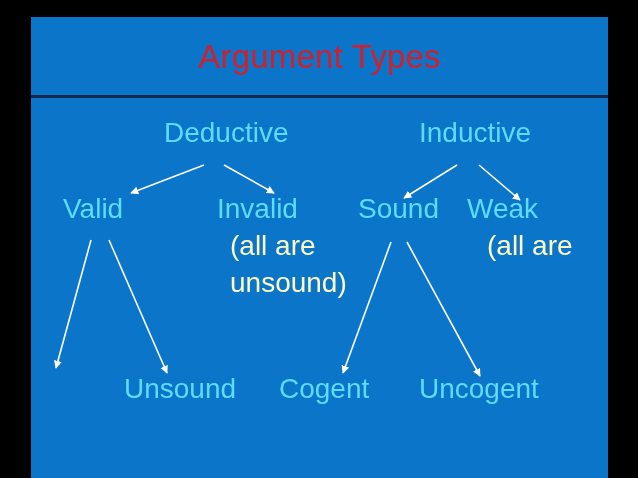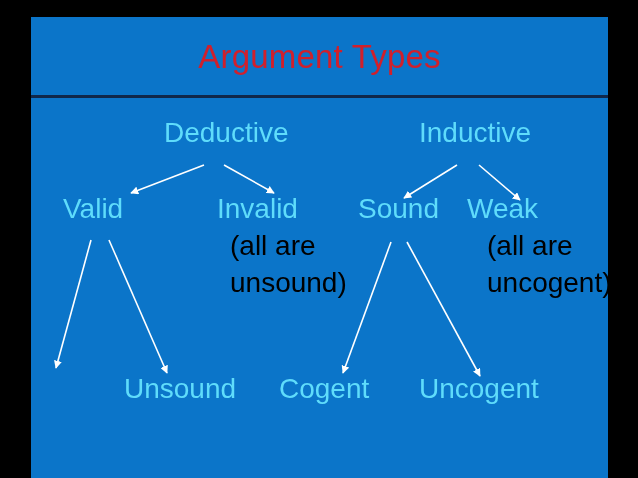--- a/index.html
+++ b/index.html
@@ -57,21 +57,21 @@
     width: 577px;
     height: 380px;
   }
   .node {
     position: absolute;
     white-space: nowrap;
     line-height: 1.08;
     font-size: 28px;
   }
   .node.cyan  { color: #5fdcfb; }
-  .node.white { color: #000000; }
+  .node.white { color: #fef9c3; }
   #arrows {
     position: absolute;
     left: 0;
     top: 0;
     width: 577px;
     height: 380px;
     pointer-events: none;
   }
 </style>
 </head>
@@ -112,21 +112,20 @@
 
       <div class="node cyan" style="left:32px; top:96px;">Valid</div>
       <div class="node cyan" style="left:186px; top:96px;">Invalid</div>
       <div class="node cyan" style="left:327px; top:96px;">Sound</div>
       <div class="node cyan" style="left:436px; top:96px;">Weak</div>
 
       <div class="node white" style="left:199px; top:133px;">(all are</div>
       <div class="node white" style="left:199px; top:170px;">unsound)</div>
 
       <div class="node white" style="left:456px; top:133px;">(all are</div>
-      <div class="node white" style="left:456px; top:170px;">uncogent)</div>
 
       <div class="node cyan" style="left:93px; top:276px;">Unsound</div>
       <div class="node cyan" style="left:248px; top:276px;">Cogent</div>
       <div class="node cyan" style="left:388px; top:276px;">Uncogent</div>
 
     </div>
   </div>
 </div>
 
 </body></html>

